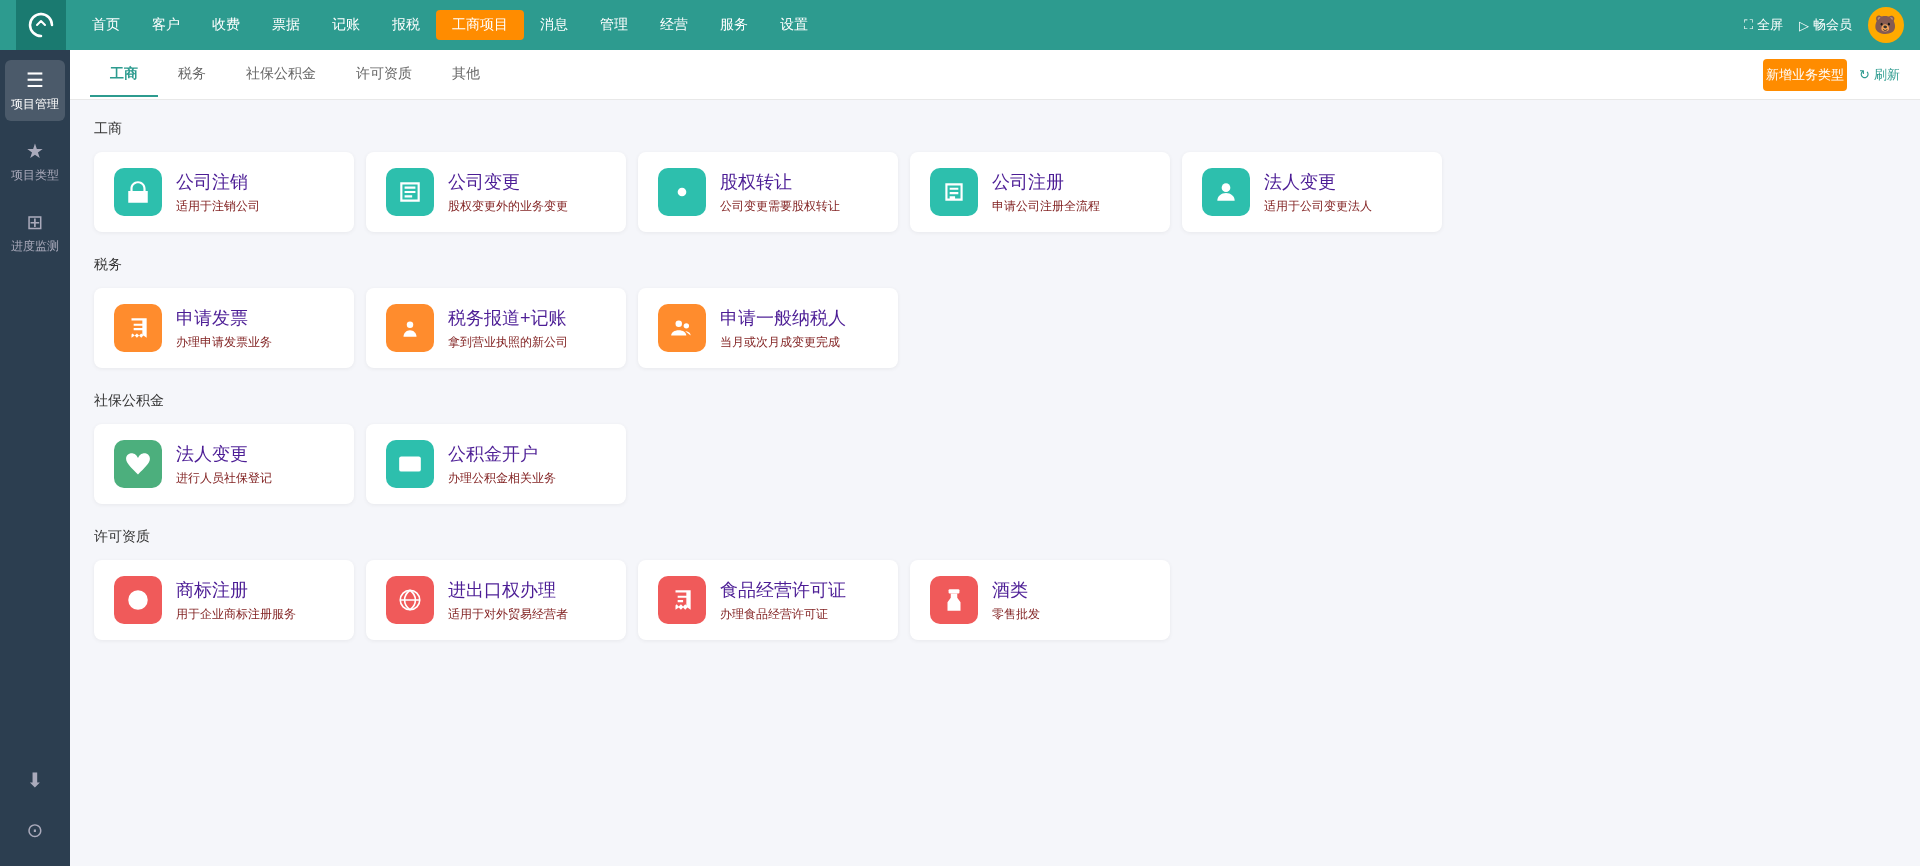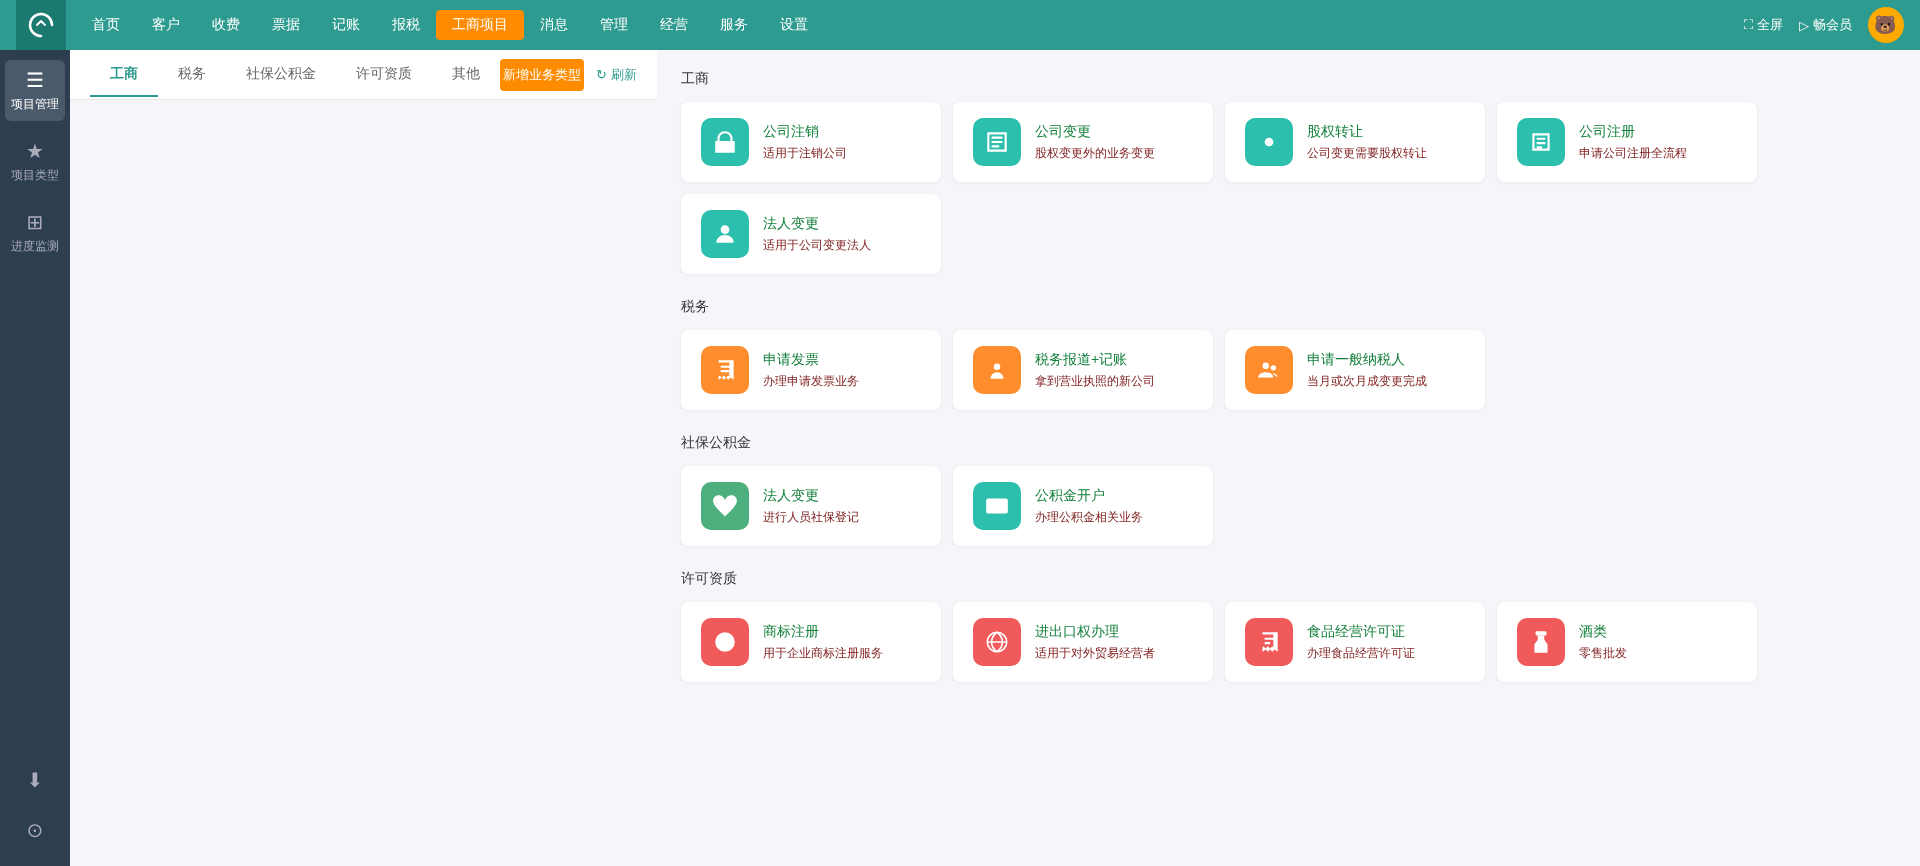--- a/index.html
+++ b/index.html
@@ -116,21 +116,21 @@
       color: #aab;
       font-size: 20px;
       border-radius: 6px;
     }
 
     
     .content-area {
       flex: 1;
       background: #f5f6fa;
       display: flex;
-      flex-direction: row;
+      flex-direction: column;
       overflow: hidden;
     }
 
     
     .tab-bar {
       background: #fff;
       border-bottom: 1px solid #e8e8e8;
       display: flex;
       align-items: center;
       padding: 0 20px;
@@ -220,21 +220,21 @@
       justify-content: center;
       font-size: 22px;
       flex-shrink: 0;
       color: #fff;
     }
     .card-icon.teal { background: #2dbfad; }
     .card-icon.orange { background: #ff8c2d; }
     .card-icon.red { background: #f05a5a; }
     .card-icon.green { background: #4caf7d; }
     .card-info { display: flex; flex-direction: column; gap: 4px; }
-    .card-title { font-size: 14px; color: #15803d; font-weight: 500; }
+    .card-title { font-size: 18px; color: #4c1d95; font-weight: 500; }
     .card-desc { font-size: 12px; color: #7f1d1d; }
 
     
     .scroll-content::-webkit-scrollbar { width: 8px; }
     .scroll-content::-webkit-scrollbar-track { background: #f0f0f0; }
     .scroll-content::-webkit-scrollbar-thumb { background: #ccc; border-radius: 4px; }
   </style>
 </head>
 <body>
 

